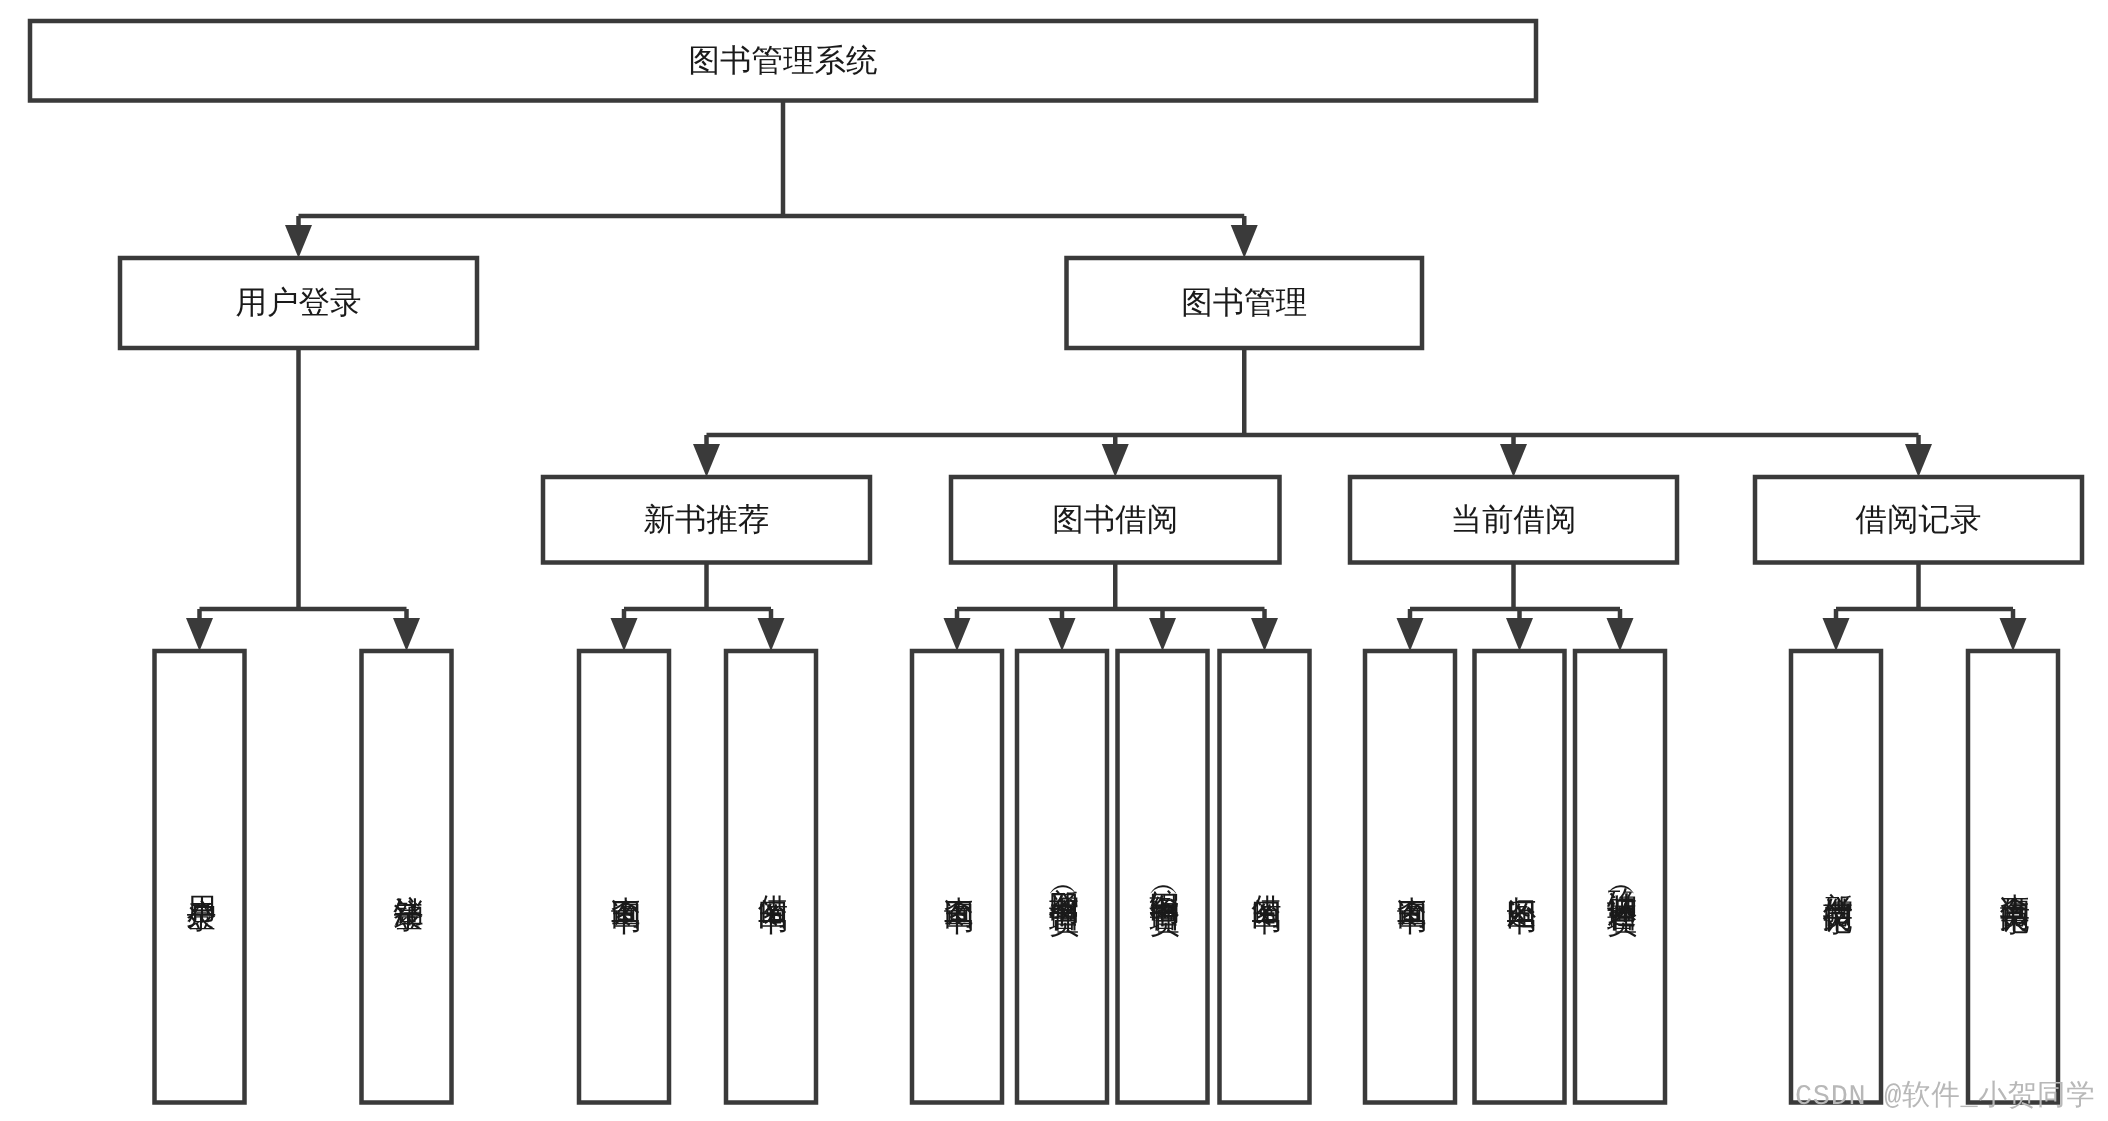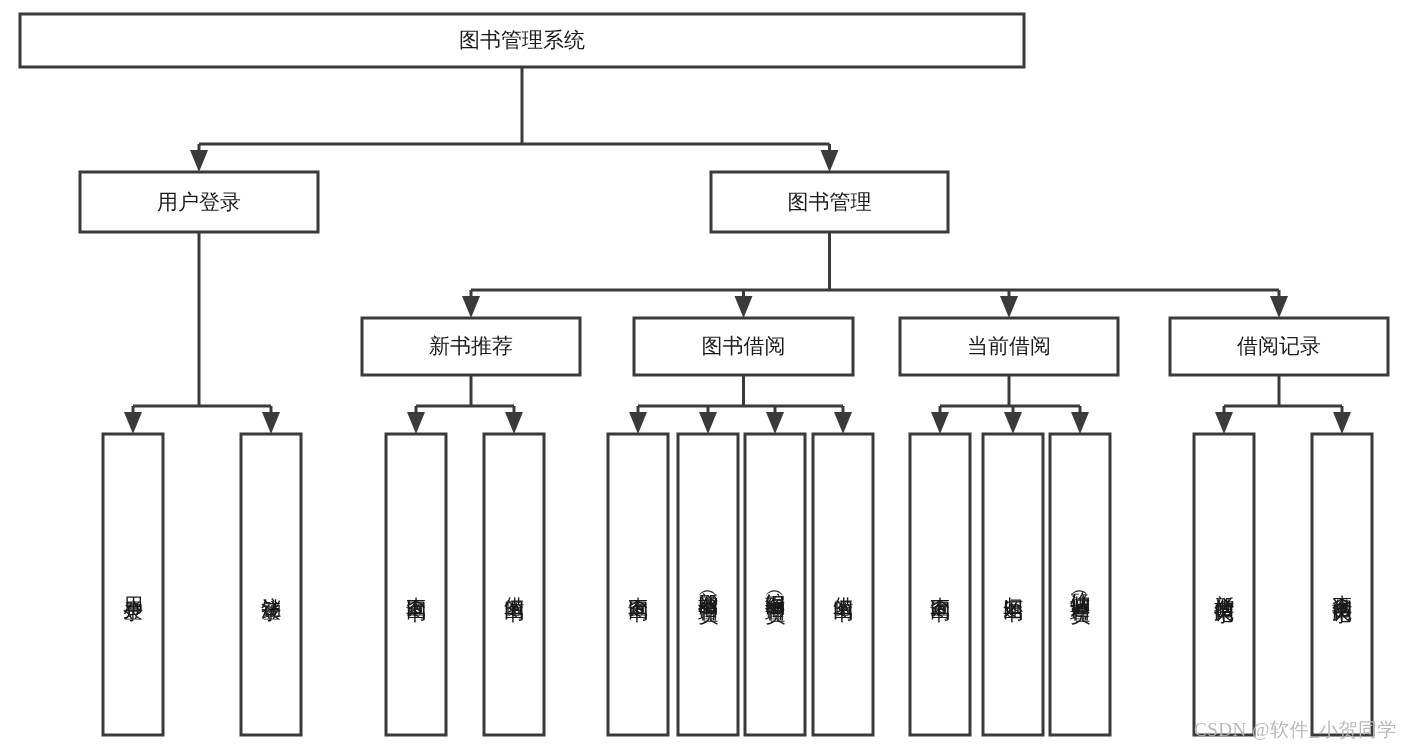--- a/index.html
+++ b/index.html
@@ -60,21 +60,21 @@
     align-items: center;
     justify-content: center;
     text-align: center;
     white-space: nowrap;
     pointer-events: none;
   }
   .watermark {
     position: absolute;
     right: 8px;
     bottom: 4px;
-    font-family: Liberation Serif, serif;
+    font-family: Liberation Mono, monospace;
     font-size: 19px;
     color: #b8b8b8;
     letter-spacing: 0.5px;
     white-space: nowrap;
   }
 </style>
 </head>
 <body>
 
 <div id="diagram-root">

